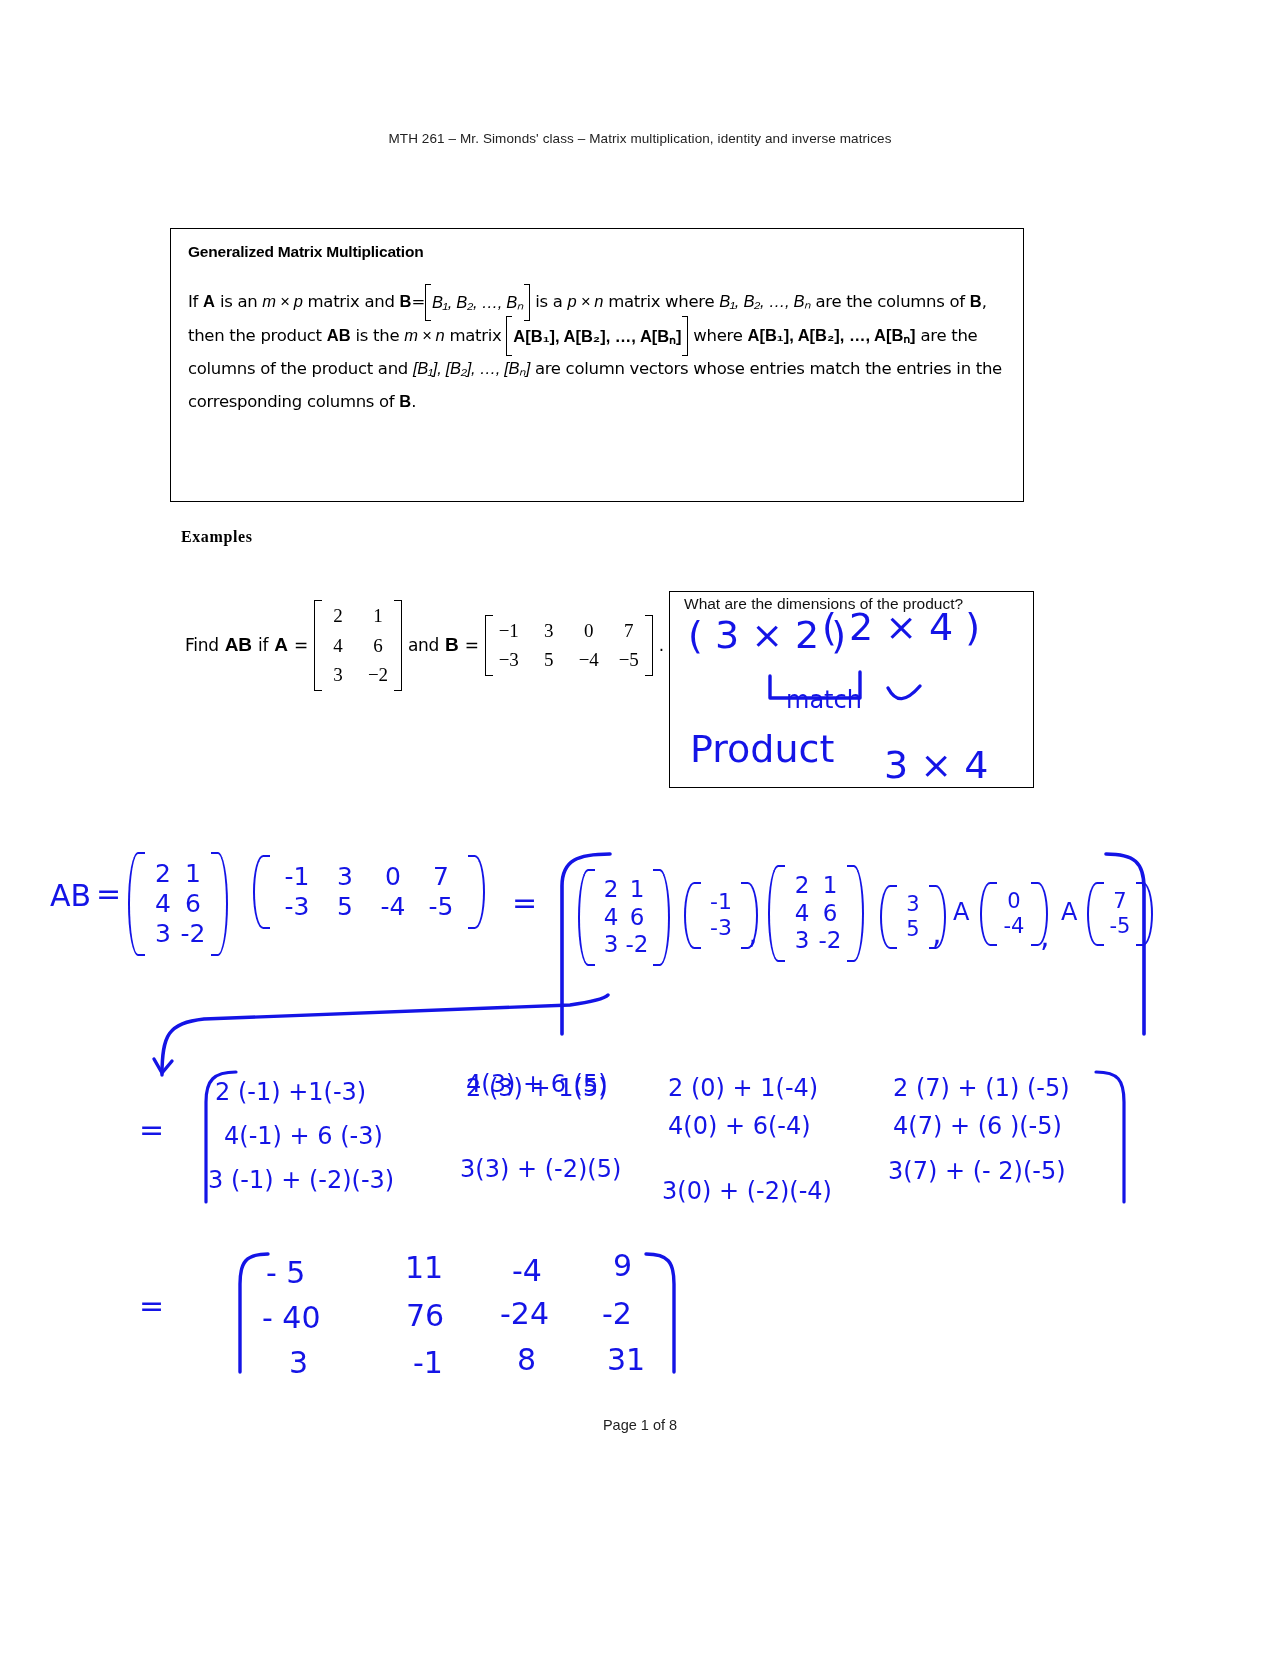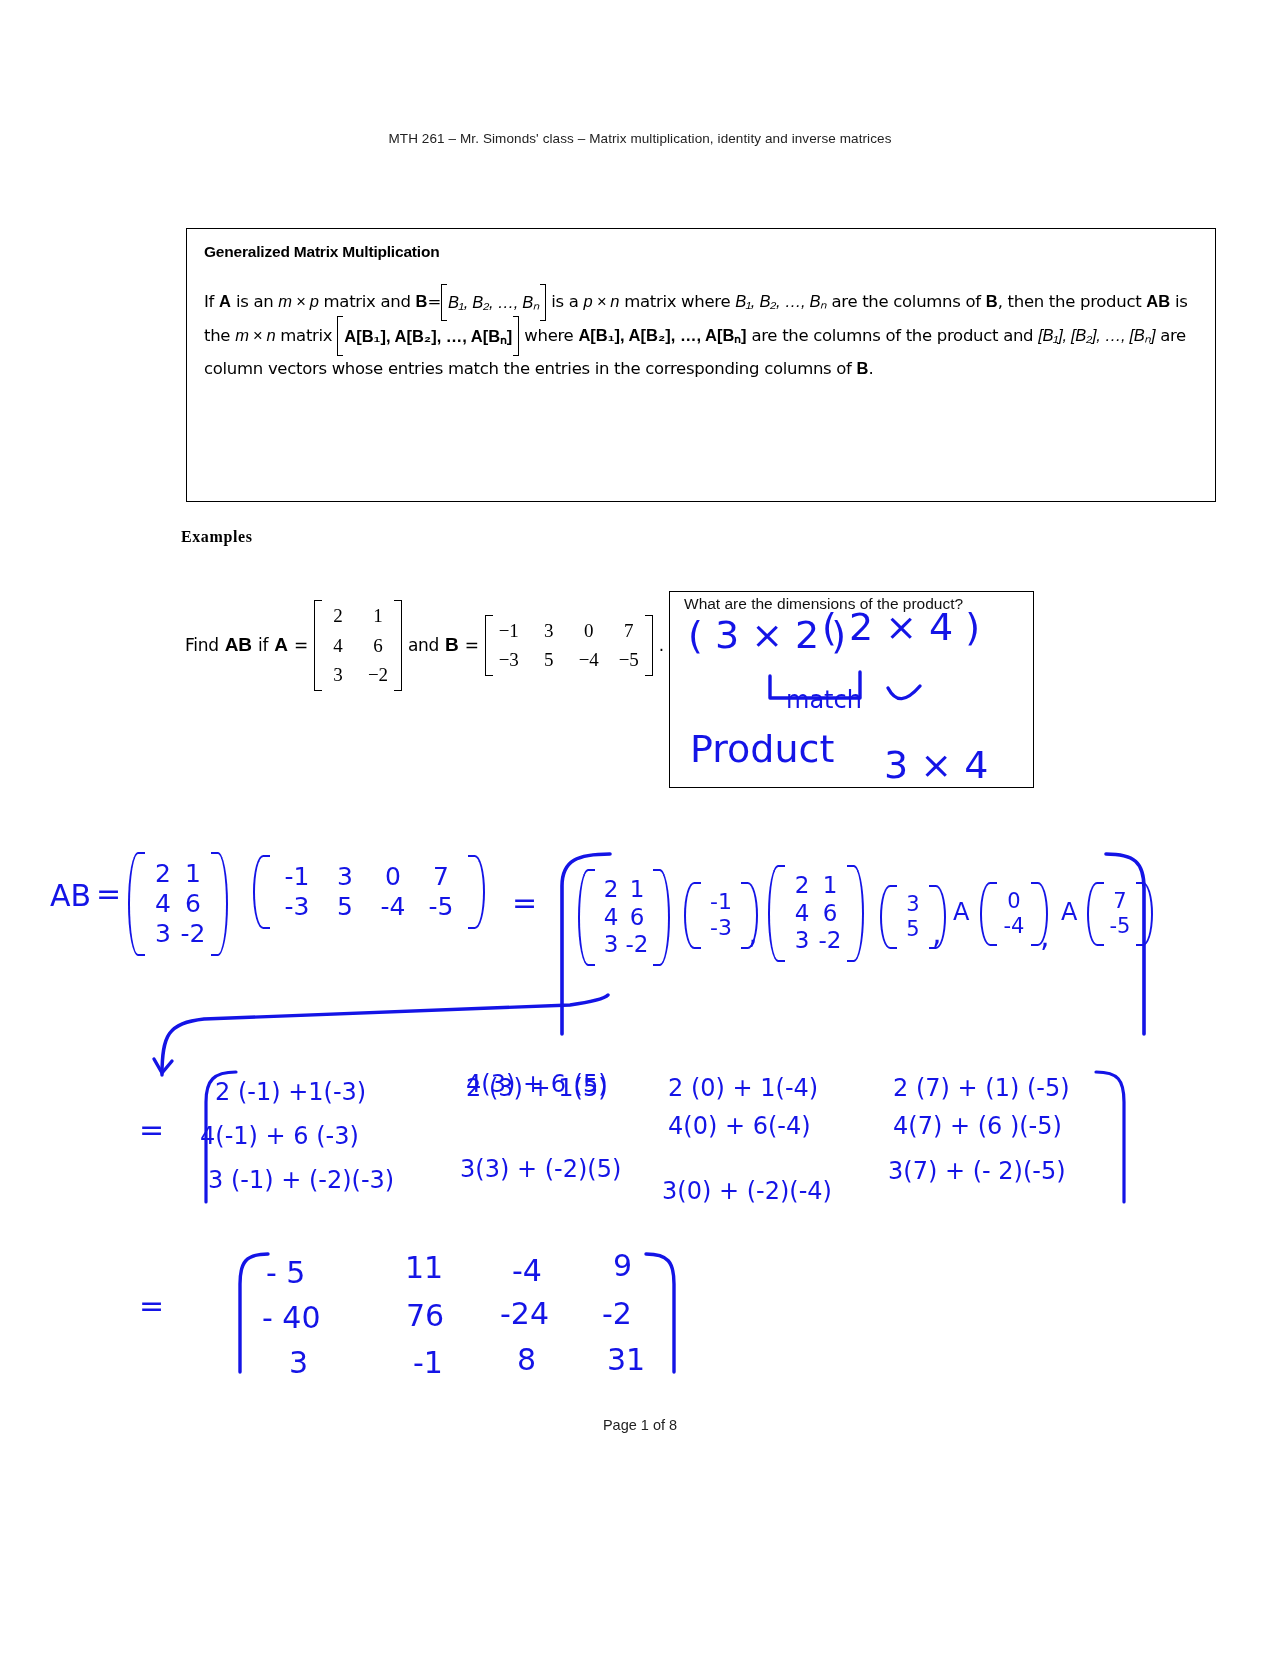--- a/index.html
+++ b/index.html
@@ -24,23 +24,23 @@
     width: 1280px;
     text-align: center;
     font-size: 13.5px;
     color: #222;
     letter-spacing: 0.1px;
   }
 
   
   .def-box {
     position: absolute;
-    left: 186px;
+    left: 170px;
     top: 228px;
-    width: 1030px;
+    width: 854px;
     height: 274px;
     border: 1.4px solid #000;
     box-sizing: border-box;
     padding: 14px 16px 10px 17px;
   }
   .def-title {
     font-size: 15.5px;
     font-weight: bold;
     letter-spacing: -0.2px;
     margin-bottom: 24px;
@@ -383,21 +383,21 @@
 <svg class="ink-svg" style="left:200px; top:1062px;" width="930" height="150">
   <path d="M36,10 C14,10 6,18 6,40 L6,140" fill="none" stroke="#1414e6" stroke-width="3.2" stroke-linecap="round"></path>
   <path d="M896,10 C918,10 924,18 924,40 L924,140" fill="none" stroke="#1414e6" stroke-width="3.2" stroke-linecap="round"></path>
 </svg>
 
 <div class="ink ink-sm" style="left:215px; top:1078px;">2 (-1) +1(-3)</div>
 <div class="ink ink-sm" style="left:466px; top:1074px;">2 (3) + 1(5)</div>
 <div class="ink ink-sm" style="left:668px; top:1074px;">2 (0) + 1(-4)</div>
 <div class="ink ink-sm" style="left:893px; top:1074px;">2 (7) + (1) (-5)</div>
 
-<div class="ink ink-sm" style="left:200px; top:1122px;">4(-1) + 6 (-3)</div>
+<div class="ink ink-sm" style="left:224px; top:1122px;">4(-1) + 6 (-3)</div>
 <div class="ink ink-sm" style="left:466px; top:1070px;">4(3) + 6 (5)</div>
 <div class="ink ink-sm" style="left:668px; top:1112px;">4(0) + 6(-4)</div>
 <div class="ink ink-sm" style="left:893px; top:1112px;">4(7) + (6 )(-5)</div>
 
 <div class="ink ink-sm" style="left:208px; top:1166px;">3 (-1) + (-2)(-3)</div>
 <div class="ink ink-sm" style="left:460px; top:1155px;">3(3) + (-2)(5)</div>
 <div class="ink ink-sm" style="left:662px; top:1160px;margin-top:17px;">3(0) + (-2)(-4)</div>
 <div class="ink ink-sm" style="left:888px; top:1157px;">3(7) + (- 2)(-5)</div>
 
 <div class="ink ink-med" style="left:139px; top:1288px;">=</div>

